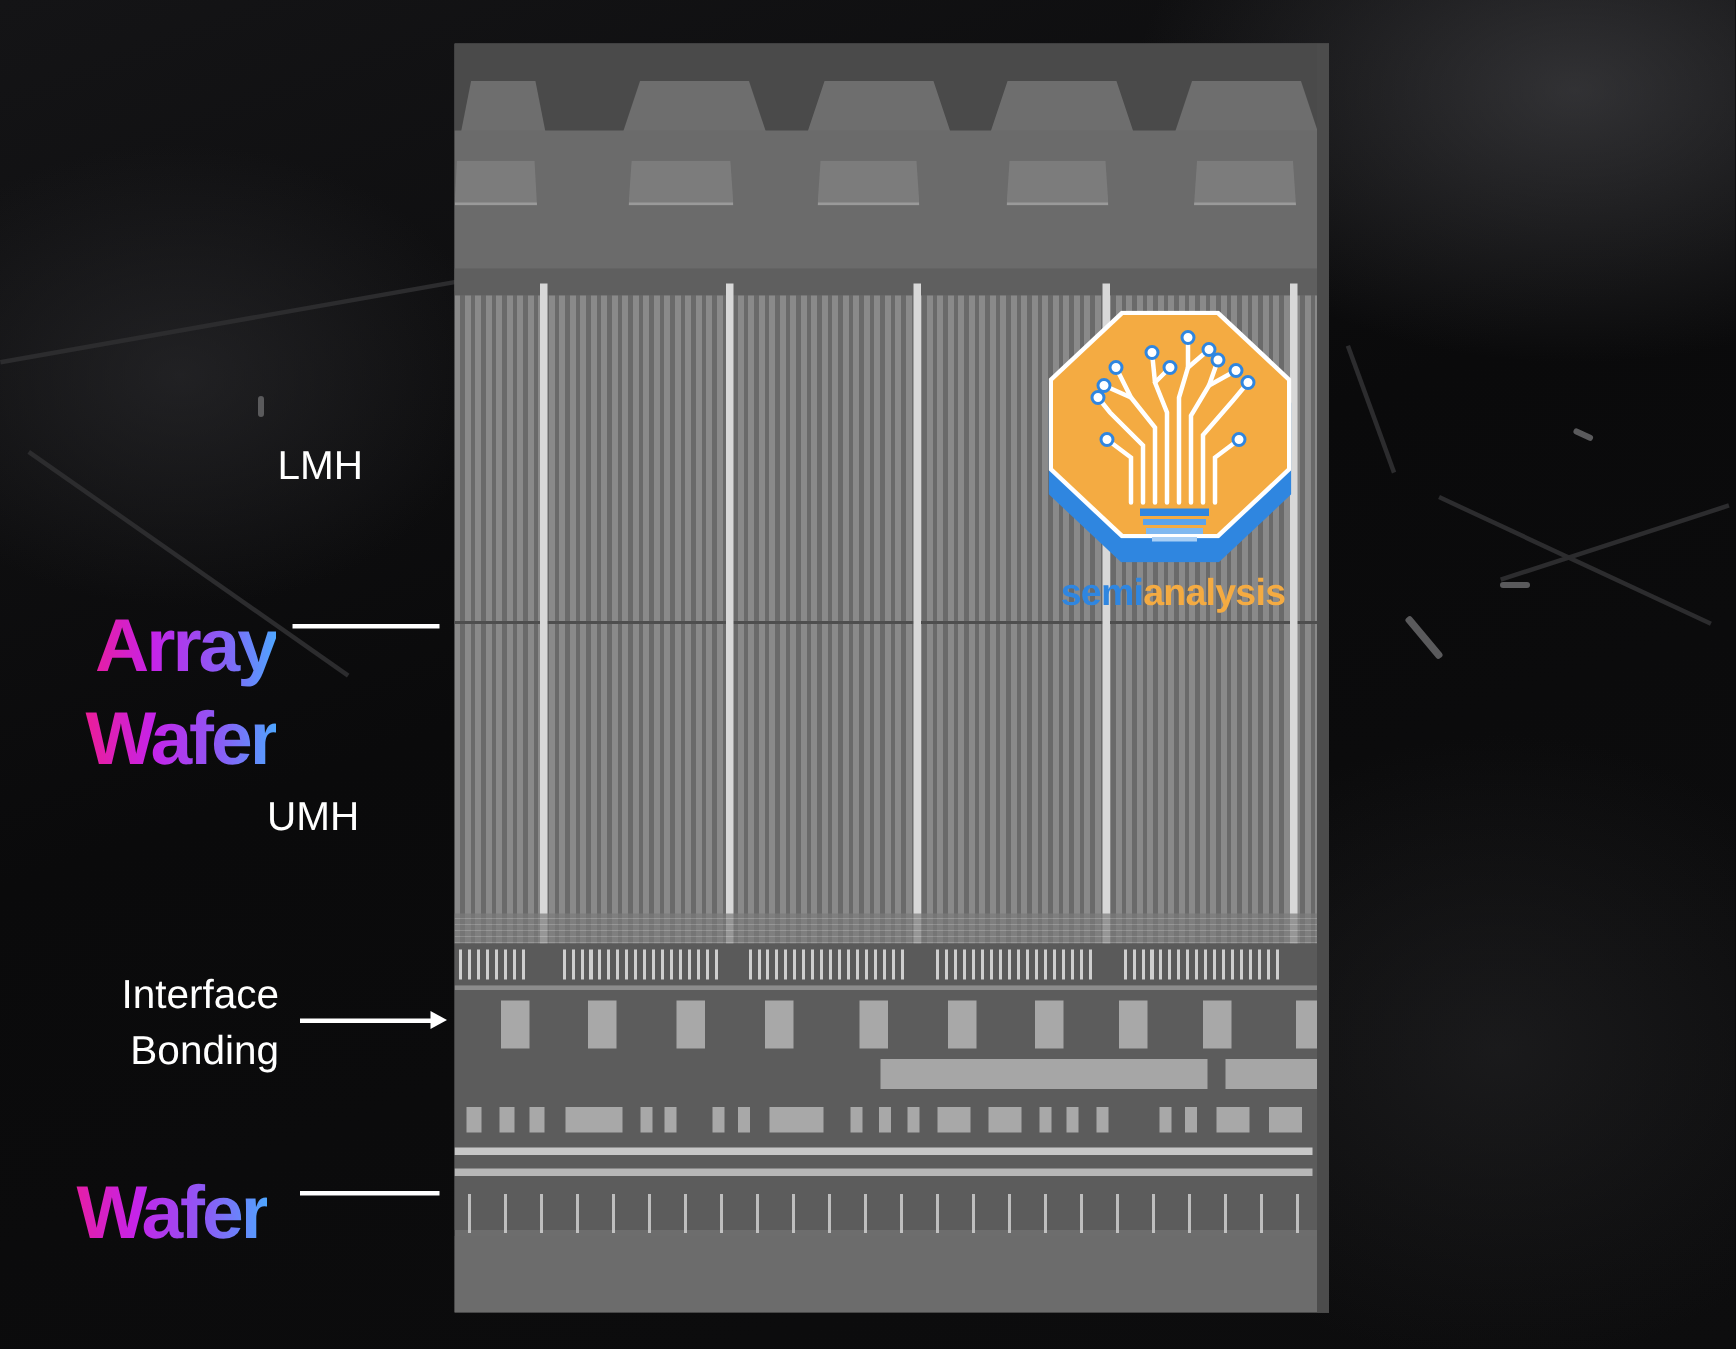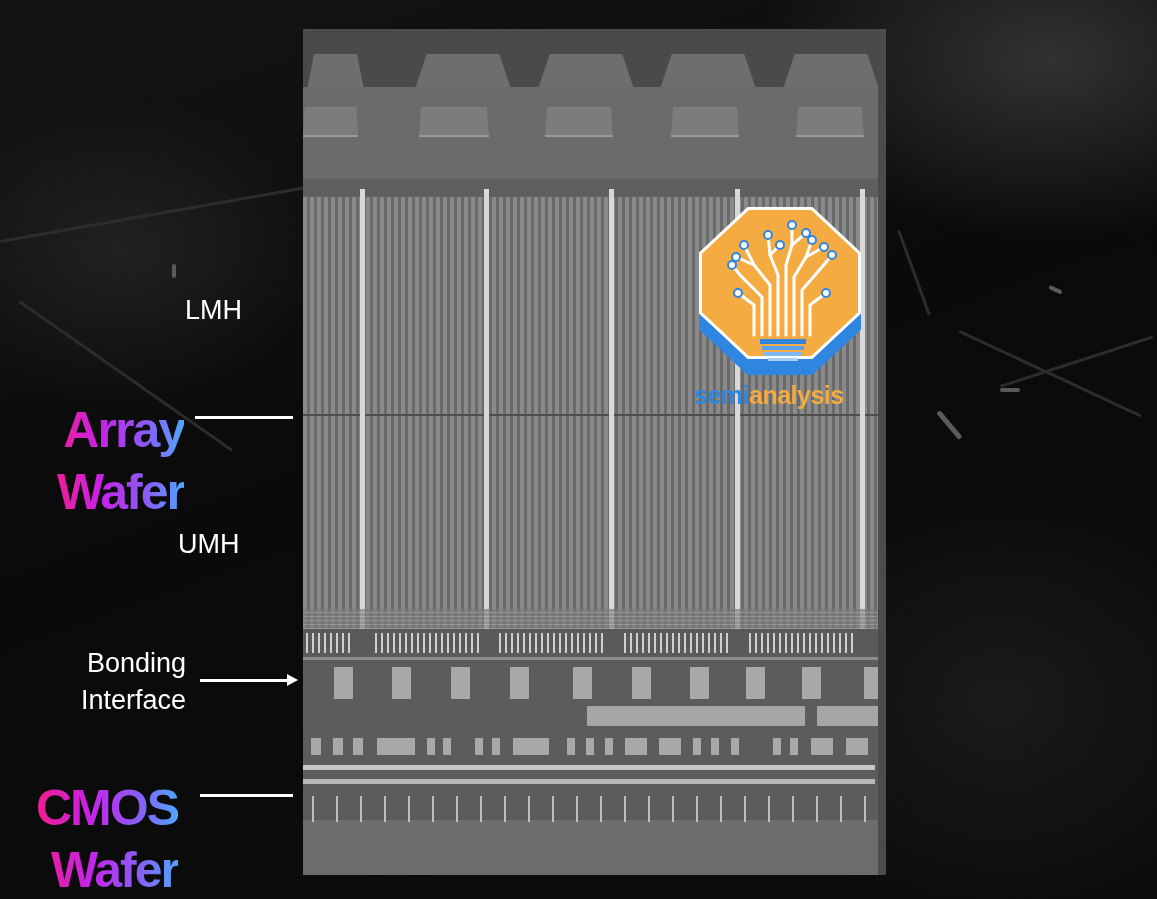--- a/index.html
+++ b/index.html
@@ -76,21 +76,21 @@
 
     
     .logo { position: absolute; left: 694px; top: 205px; width: 176px; height: 205px; }
     .logo-shadow { position: absolute; left: 5px; top: 18px; width: 162px; height: 152px; background: #2f86e0;
       clip-path: polygon(30% 0, 70% 0, 100% 30%, 100% 70%, 70% 100%, 30% 100%, 0 70%, 0 30%); }
     .logo-oct { position: absolute; left: 5px; top: 2px; width: 162px; height: 152px; background: #ffffff;
       clip-path: polygon(30% 0, 70% 0, 100% 30%, 100% 70%, 70% 100%, 30% 100%, 0 70%, 0 30%); }
     .logo-oct-in { position: absolute; left: 8px; top: 5px; width: 156px; height: 146px; background: #f4ab42;
       clip-path: polygon(30% 0, 70% 0, 100% 30%, 100% 70%, 70% 100%, 30% 100%, 0 70%, 0 30%); }
     .logo svg { position: absolute; left: 0; top: 0; }
-    .logo-text { position: absolute; left: 0; top: 176px; width: 176px; text-align: left;
+    .logo-text { position: absolute; left: 0; top: 176px; width: 176px; text-align: center;
       font-weight: bold; font-size: 25px; letter-spacing: -0.5px; line-height: 28px; }
     .logo-text .a { color: #2f86e0; }
     .logo-text .b { color: #f4ab42; }
   </style>
 </head>
 <body>
 
 <div class="bg">
   <div class="bg-trace" style="left:0;top:240px;width:320px;height:3px;transform:rotate(-10deg);"></div>
   <div class="bg-trace" style="left:20px;top:300px;width:260px;height:3px;transform:rotate(35deg);"></div>
@@ -226,22 +226,21 @@
 
 <div class="big" style="left:34px;top:367px;width:150px;text-align:right;">
   <div>Array</div>
   <div>Wafer</div>
 </div>
 <div class="hline" style="left:195px;top:416px;width:98px;"></div>
 
 <div class="label left" style="left:178px;top:526px;">UMH</div>
 
 <div class="label" style="left:40px;top:645px;width:146px;">
+  <div>Interface</div>
   <div>Bonding</div>
-  <div>Interface</div>
 </div>
 <div class="arrow" style="left:200px;top:679px;width:88px;"></div>
 
 <div class="big" style="left:18px;top:745px;width:160px;text-align:right;">
-  <div>CMOS</div>
   <div>Wafer</div>
 </div>
 <div class="hline" style="left:200px;top:794px;width:93px;"></div>
 
 </body></html>

